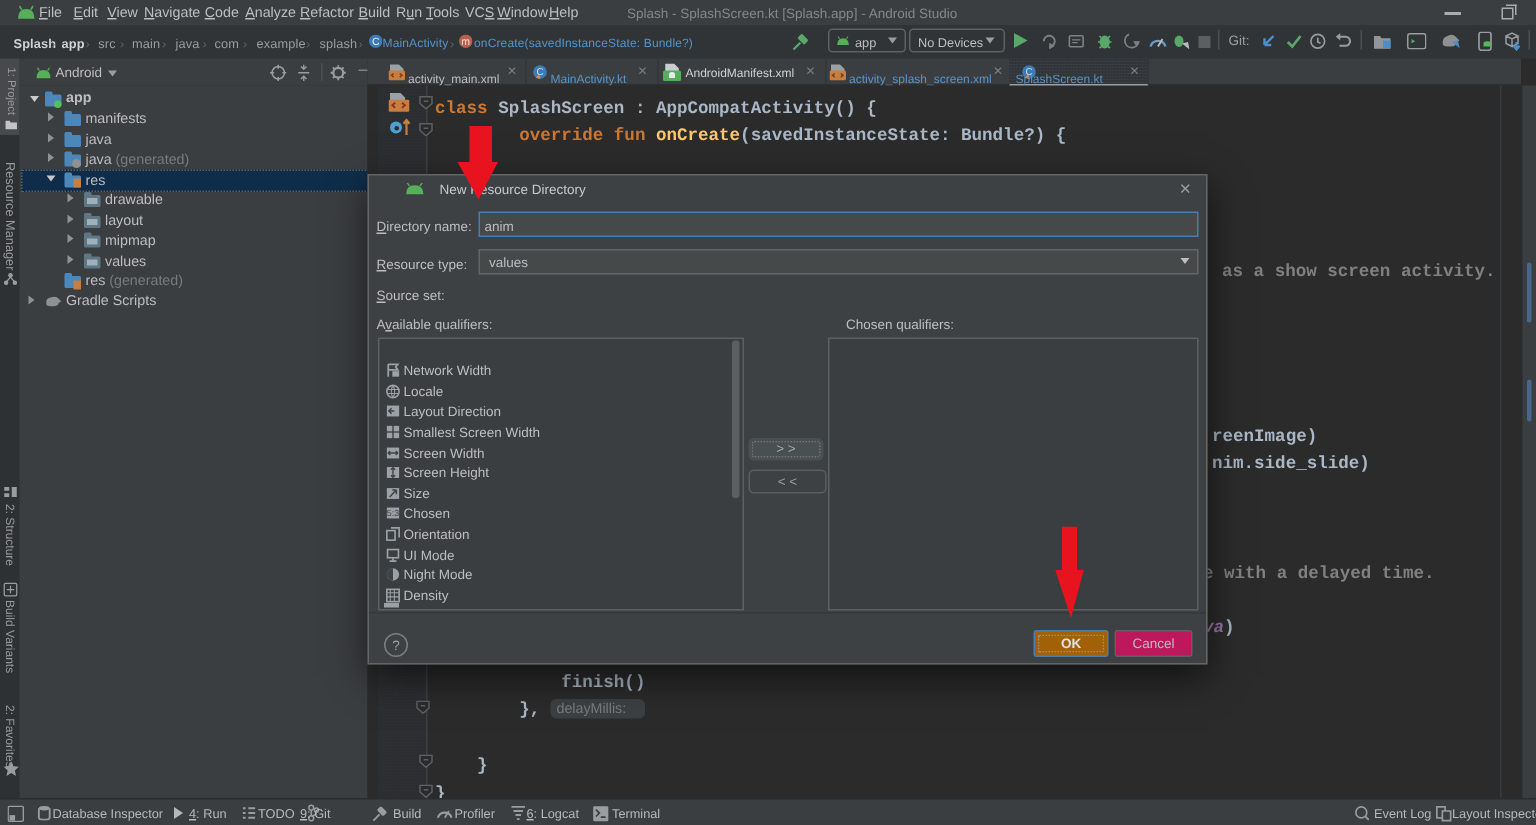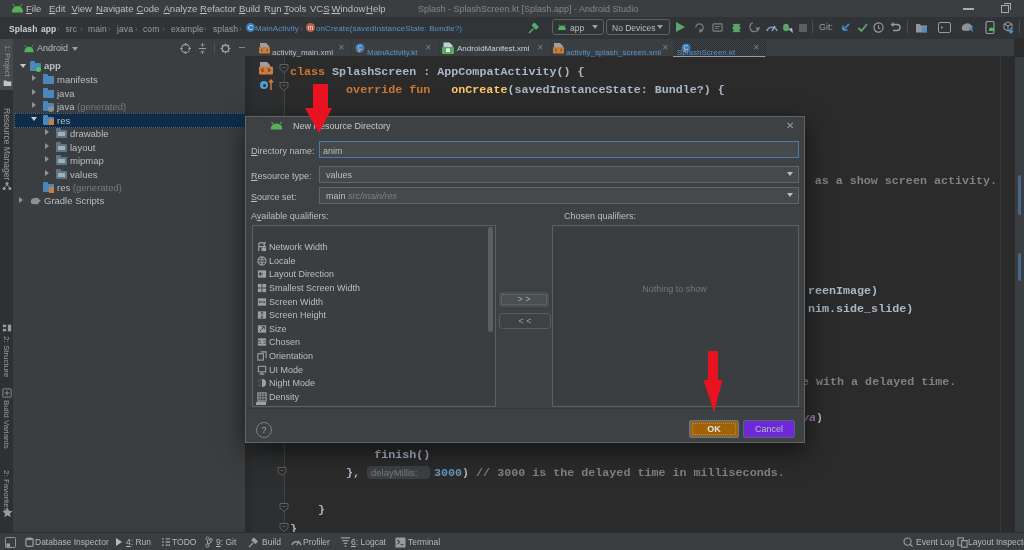--- a/index.html
+++ b/index.html
@@ -23,21 +23,21 @@
 .arr-c{position:absolute;width:0;height:0;border-left:4px solid #8f9295;border-top:3px solid transparent;border-bottom:3px solid transparent;}
 .arr-e{position:absolute;width:0;height:0;border-top:4px solid #c8cacc;border-left:3px solid transparent;border-right:3px solid transparent;}
 .folder{position:absolute;width:11px;height:8px;border-radius:1px;}
 .folder:before{content:"";position:absolute;left:0;top:-2px;width:5px;height:3px;border-radius:1px 1px 0 0;background:inherit;}
 #stripeL{left:0;top:39px;width:13px;height:493px;background:#2e3134;}
 #stripeR{left:1014px;top:57px;width:10px;height:475px;background:#3b3e40;border-left:1px solid #2a2c2e;}
 .vlab{position:absolute;transform:rotate(90deg);transform-origin:0 0;font-size:8px;color:#989a9c;white-space:nowrap;}
 #editor{left:245px;top:57px;width:769px;height:475px;background:#2b2b2b;}
 #gutter{position:absolute;left:7px;top:0;width:32px;height:475px;background:repeating-conic-gradient(#2f3133 0% 25%, #2a2c2e 0% 50%) 0 0/2px 2px;}
 .code{position:absolute;font-family:"Liberation Mono",monospace;font-size:11.7px;line-height:12px;color:#a9b7c6;white-space:pre;font-weight:bold;}
-.kw{color:#cc7832;}.fn{color:#ffc66d;margin-left:14px;}.cm{color:#808080;}.num{color:#6897bb;}.fld{color:#9876aa;font-style:italic;}
+.kw{color:#cc7832;}.fn{color:#ffc66d;}.cm{color:#808080;}.num{color:#6897bb;}.fld{color:#9876aa;font-style:italic;}
 #statusbar{left:0;top:532px;width:1024px;height:18px;background:#3b3e40;border-top:1px solid #2a2c2e;color:#b6b8ba;font-size:8.5px;}
 .sbi{position:absolute;top:4px;white-space:nowrap;}
 #dialog{left:245px;top:116px;width:558px;height:325px;background:#3e4143;border:1px solid #646464;box-shadow:0 8px 24px rgba(0,0,0,.6);z-index:5;}
 .dlbl{position:absolute;color:#bcbec0;font-size:9px;}
 .dfield{position:absolute;left:73px;width:478px;height:15px;background:#45494a;border:1px solid #646464;color:#bcbec0;font-size:9px;}
 .combo-arr{position:absolute;right:5px;top:5px;width:0;height:0;border-top:4px solid #bcbec0;border-left:3.5px solid transparent;border-right:3.5px solid transparent;}
 .qlist{position:absolute;background:#3b3e40;border:1px solid #5e6162;}
 .qrow{position:absolute;left:1px;height:13.6px;color:#bcbec0;font-size:9px;white-space:nowrap;}
 .qicon{position:absolute;left:3px;top:1.5px;width:10px;height:10px;}
 .btn{position:absolute;font-size:9px;text-align:center;}
@@ -342,21 +342,20 @@
   <div class="code" style="left:45px;top:26.9px">        <span class="kw">override fun </span><span class="fn">onCreate</span>(savedInstanceState: Bundle?) {</div>
   <div class="code cm" style="left:569.7px;top:118.1px">as a show screen activity.</div>
   <div class="code" style="left:563px;top:227.6px">reenImage)</div>
   <div class="code" style="left:563px;top:245.9px">nim.side_slide)</div>
   <div class="code cm" style="left:557px;top:318.9px">e with a delayed time.</div>
   <div class="code" style="left:557px;top:355.4px"><span class="fld">va</span>)</div>
   <div class="code" style="left:45px;top:391.9px">            finish()</div>
   <div class="code" style="left:45px;top:410.1px">        },</div>
   <div class="ab" style="left:122px;top:408.8px;width:63px;height:13px;background:#3d4043;border-radius:4px"></div>
   <span class="ab" style="left:126px;top:410.3px;font-size:9.5px;color:#787c7f">delayMillis:</span>
-  <div class="code" style="left:189px;top:410.1px"><span class="num">3000</span>) <span class="cm">// 3000 is the delayed time in milliseconds.</span></div>
   <div class="code" style="left:45px;top:446.6px">    }</div>
   <div class="code" style="left:45px;top:466.4px">}</div>
 </div>
 
 <div class="ab" id="stripeR">
   <div class="ab" style="left:3px;top:118px;width:3px;height:40px;background:#47688c;border-radius:2px"></div>
   <div class="ab" style="left:3px;top:196px;width:3px;height:28px;background:#47688c;border-radius:2px"></div>
 </div>
 <div class="ab" style="left:0;top:39px;width:13px;height:51px;background:#47494c"></div>
 <div class="vlab" style="left:11.5px;top:45px;font-size:7.5px">1: Project</div>
@@ -400,21 +399,21 @@
   <svg class="ab" style="left:161px;top:4px" width="10" height="10" viewBox="0 0 11 11">
       <path d="M1 2 h2 M5 2 h5 M1 5.5 h2 M5 5.5 h5 M1 9 h2 M5 9 h5" stroke="#9a9da0" stroke-width="1.4"></path>
     </svg>
   <span class="sbi" style="left:172px">TODO</span>
   <svg class="ab" style="left:205px;top:3px" width="8" height="12" viewBox="0 0 8 12">
       <circle cx="2.5" cy="2.5" r="1.6" fill="none" stroke="#9a9da0"></circle>
       <circle cx="2.5" cy="9.5" r="1.6" fill="none" stroke="#9a9da0"></circle>
       <circle cx="6" cy="4" r="1.4" fill="none" stroke="#9a9da0"></circle>
       <path d="M2.5 4 V8 M6 5.5 Q6 7.5 2.5 8" stroke="#9a9da0" fill="none"></path>
     </svg>
-  <span class="sbi" style="left:216px"><u>9</u>: Git</span>
+  <span class="sbi" style="left:200px"><u>9</u>: Git</span>
   <svg class="ab" style="left:248px;top:4px" width="11" height="11" viewBox="0 0 12 12">
       <path d="M1 11 L5.5 6.5" stroke="#9a9da0" stroke-width="1.4"></path>
       <rect x="4" y="1.8" width="6.5" height="4.2" rx="1" transform="rotate(45 7 4)" fill="#9a9da0"></rect>
     </svg>
   <span class="sbi" style="left:262px">Build</span>
   <svg class="ab" style="left:291px;top:4px" width="11" height="10" viewBox="0 0 12 11">
       <path d="M1 9 A5.2 5.2 0 0 1 11 9" stroke="#9a9da0" stroke-width="1.5" fill="none"></path>
       <path d="M6 9 L9 4" stroke="#9a9da0" stroke-width="1.2"></path>
     </svg>
   <span class="sbi" style="left:303px">Profiler</span>
@@ -449,24 +448,20 @@
   <span class="ab" style="left:540px;top:3px;color:#9a9da0;font-size:10px">✕</span>
   <span class="dlbl" style="left:5px;top:29px"><u>D</u>irectory name:</span>
   <div class="dfield" style="top:24px;border:1.5px solid #4a7bb0;background:#45494a"></div>
   <span class="dlbl" style="left:77px;top:29px">anim</span>
   <span class="dlbl" style="left:5px;top:54px"><u>R</u>esource type:</span>
   <div class="dfield" style="top:49px">
       <span class="ab" style="left:6px;top:3px">values</span>
       <span class="combo-arr"></span>
     </div>
   <span class="dlbl" style="left:5px;top:75px"><u>S</u>ource set:</span>
-  <div class="dfield" style="top:70px">
-      <span class="ab" style="left:6px;top:3px">main <span style="color:#7e8285;font-style:italic">src/main/res</span></span>
-      <span class="combo-arr"></span>
-    </div>
   <span class="dlbl" style="left:5px;top:94px">A<u>v</u>ailable qualifiers:</span>
   <span class="dlbl" style="left:318px;top:94px">Chosen qualifiers:</span>
   <div class="qlist" style="left:6px;top:108px;width:242px;height:180px">
     <div class="qrow" style="top:14.6px">
       <svg class="qicon" viewBox="0 0 11 11">
           <path d="M2 1 V10 M2 1 h7 l-1.5 2 L9 5 H2" stroke="#9ba1a6" fill="none" stroke-width="1.3"></path>
           <rect x="5" y="6" width="5" height="4" fill="#9ba1a6"></rect>
         </svg>
       <span class="ab" style="left:15px;top:1.5px">Network Width</span>
       </div>
@@ -548,25 +543,24 @@
           <path d="M3.5 1 v9 M6.5 1 v9 M1 3.5 h9 M1 6.5 h9" stroke="#9ba1a6" stroke-width=".8"></path>
         </svg>
       <span class="ab" style="left:15px;top:1.5px">Density</span>
       </div>
     <div class="ab" style="left:3px;top:176px;width:10px;height:3px;background:#9ba1a6"></div>
     <div class="ab" style="left:235px;top:1px;width:5px;height:105px;background:#5c5f61;border-radius:2px"></div>
   </div>
   <div class="btn" style="left:253px;top:175px;width:50px;height:15px;background:#4a4f52;border-radius:3.5px;color:#a7abae;line-height:15px">&gt; &gt;<span class="ab" style="left:2px;top:2px;right:2px;bottom:2px;border:1px dotted rgba(160,166,170,.45);border-radius:2px"></span></div>
   <div class="btn" style="left:253px;top:196px;width:50px;height:14px;border:1px solid #5a5e60;border-radius:3.5px;color:#9ca0a3;line-height:14px">&lt; &lt;</div>
   <div class="qlist" style="left:306px;top:108px;width:245px;height:180px"></div>
-  <span class="ab" style="left:306px;top:167px;width:245px;text-align:center;color:#747779;font-size:9px">Nothing to show</span>
   <div class="ab" style="left:0;top:291px;width:558px;height:1px;background:#35383a"></div>
   <div class="ab" style="left:10px;top:305px;width:14px;height:14px;border-radius:50%;border:1px solid #7b7e80;color:#a2a5a8;font-size:9px;text-align:center;line-height:14px">?</div>
   <div class="btn" style="left:443px;top:303px;width:48px;height:16px;background:#a16207;border:1px solid #4e7cab;border-radius:2px;color:#dce2e8;font-weight:bold;line-height:16px">OK<span class="ab" style="left:2px;top:2px;right:2px;bottom:2px;border:1px dotted rgba(158,183,211,.55);border-radius:1px"></span></div>
-  <div class="btn" style="left:497px;top:303px;width:50px;height:16px;background:#6d28d9;border:1px solid #5e6163;border-radius:2px;color:#bcbec0;line-height:16px">Cancel</div>
+  <div class="btn" style="left:497px;top:303px;width:50px;height:16px;background:#be185d;border:1px solid #5e6163;border-radius:2px;color:#bcbec0;line-height:16px">Cancel</div>
 </div>
 
 <svg class="redarrow" style="left:303px;top:84px" width="34" height="50" viewBox="0 0 34 50">
     <path d="M10 0 L25 0 L25 24 L29 24 L16 49 L2 24 L10 24 Z" fill="#e8131f"></path>
   </svg>
 <svg class="redarrow" style="left:702px;top:351px" width="22" height="62" viewBox="0 0 22 62">
     <path d="M6 0 L16 0 L16 29 L20.5 29 L12 61 L1.5 29 L6 29 Z" fill="#e8131f"></path>
   </svg>
 
 </body></html>

